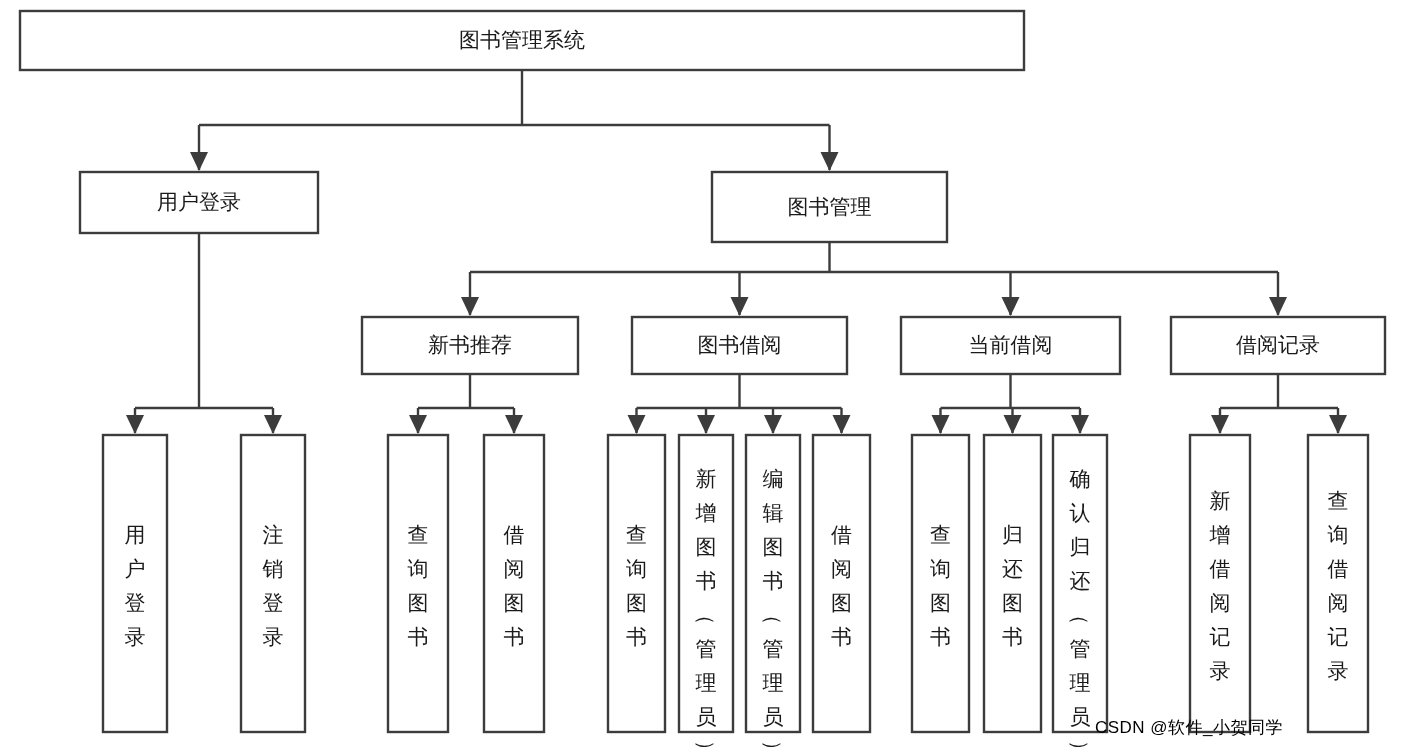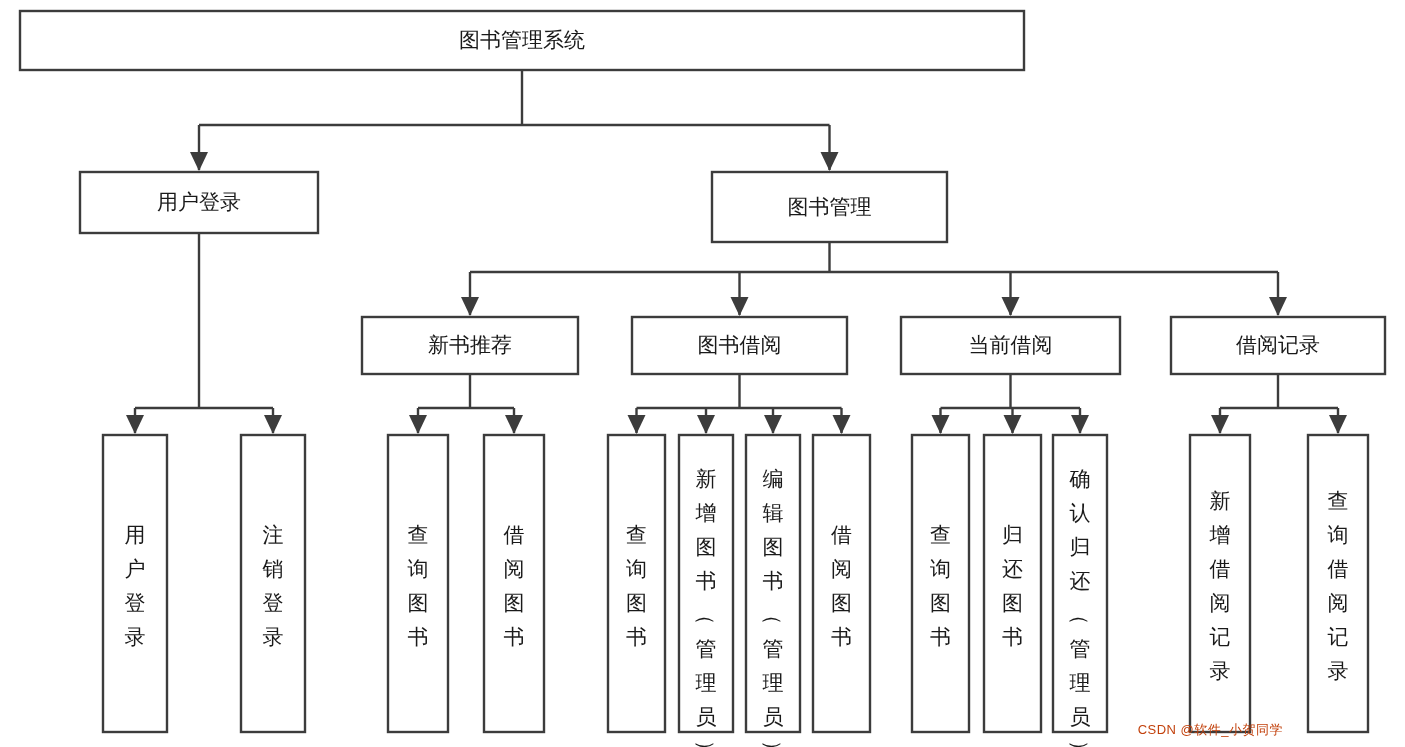--- a/index.html
+++ b/index.html
@@ -54,22 +54,22 @@
     font-family: "Liberation Sans", "DejaVu Sans", sans-serif;
     font-size: 21px;
     fill: #1a1a1a;
     text-anchor: middle;
   }
   .watermark-text {
     position: absolute;
     right: 14px;
     bottom: 8px;
     font-family: "Liberation Sans", "DejaVu Sans", sans-serif;
-    font-size: 13px;
-    color: #c2410c;
+    font-size: 17px;
+    color: #000000;
     letter-spacing: 0.5px;
     white-space: nowrap;
     user-select: none;
   }
 </style>
 </head>
 <body>
 
 <div id="diagram-root">
   <svg class="diagram-canvas" id="diagram-svg" viewBox="0 0 1405 747" xmlns="http://www.w3.org/2000/svg">

